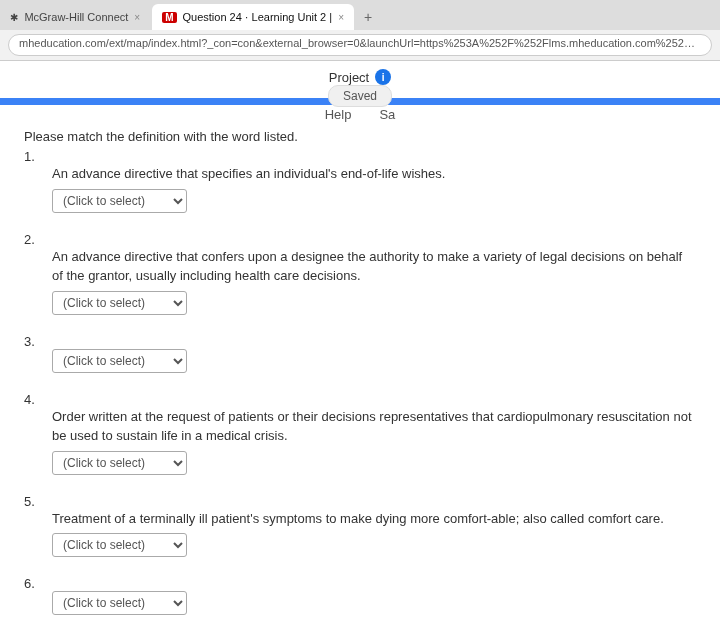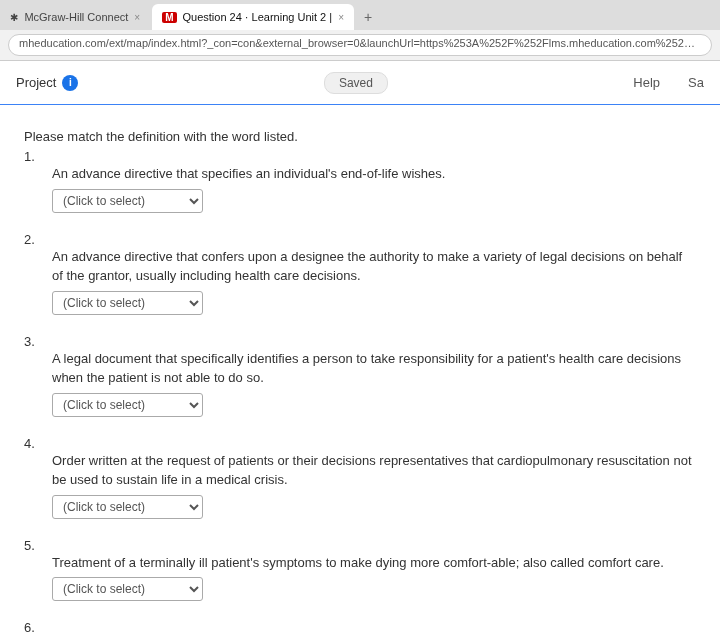--- a/index.html
+++ b/index.html
@@ -79,23 +79,24 @@
       white-space: nowrap;
       overflow: hidden;
       text-overflow: ellipsis;
     }
 
     
     .app-header {
       display: flex;
       align-items: center;
       padding: 8px 16px;
-      border-bottom: 1px solid #3b82f6;
+      border-bottom: 7px solid #3b82f6;
       background: #fff;
       height: 44px;
+      flex-direction: column;
     }
     .app-header-left {
       display: flex;
       align-items: center;
       gap: 6px;
     }
     .project-label {
       font-size: 13px;
       color: #333;
       font-weight: 500;
@@ -176,21 +177,21 @@
     .q-text {
       font-size: 13px;
       color: #333;
       line-height: 1.5;
       margin-bottom: 5px;
     }
 
     .q-select {
       border: 1px solid #aaa;
       border-radius: 3px;
-      padding: 3px 40px 3px 6px;
+      padding: 3px 24px 3px 6px;
       font-size: 12px;
       color: #555;
       background: #fff;
       appearance: auto;
       cursor: pointer;
       min-width: 130px;
       height: 24px;
     }
   </style>
 </head>
@@ -250,21 +251,20 @@
         <div class="q-text">An advance directive that confers upon a designee the authority to make a variety of legal decisions on behalf of the grantor, usually including health care decisions.</div>
         <select class="q-select">
           <option>(Click to select)</option>
         </select>
       </div>
     </li>
 
     <li class="question-item">
       <span class="q-number">3.</span>
       <div class="q-content">
-        <div class="q-text">A legal document that specifically identifies a person to take responsibility for a patient's health care decisions when the patient is not able to do so.</div>
         <select class="q-select">
           <option>(Click to select)</option>
         </select>
       </div>
     </li>
 
     <li class="question-item">
       <span class="q-number">4.</span>
       <div class="q-content">
         <div class="q-text">Order written at the request of patients or their decisions representatives that cardiopulmonary resuscitation not be used to sustain life in a medical crisis.</div>

